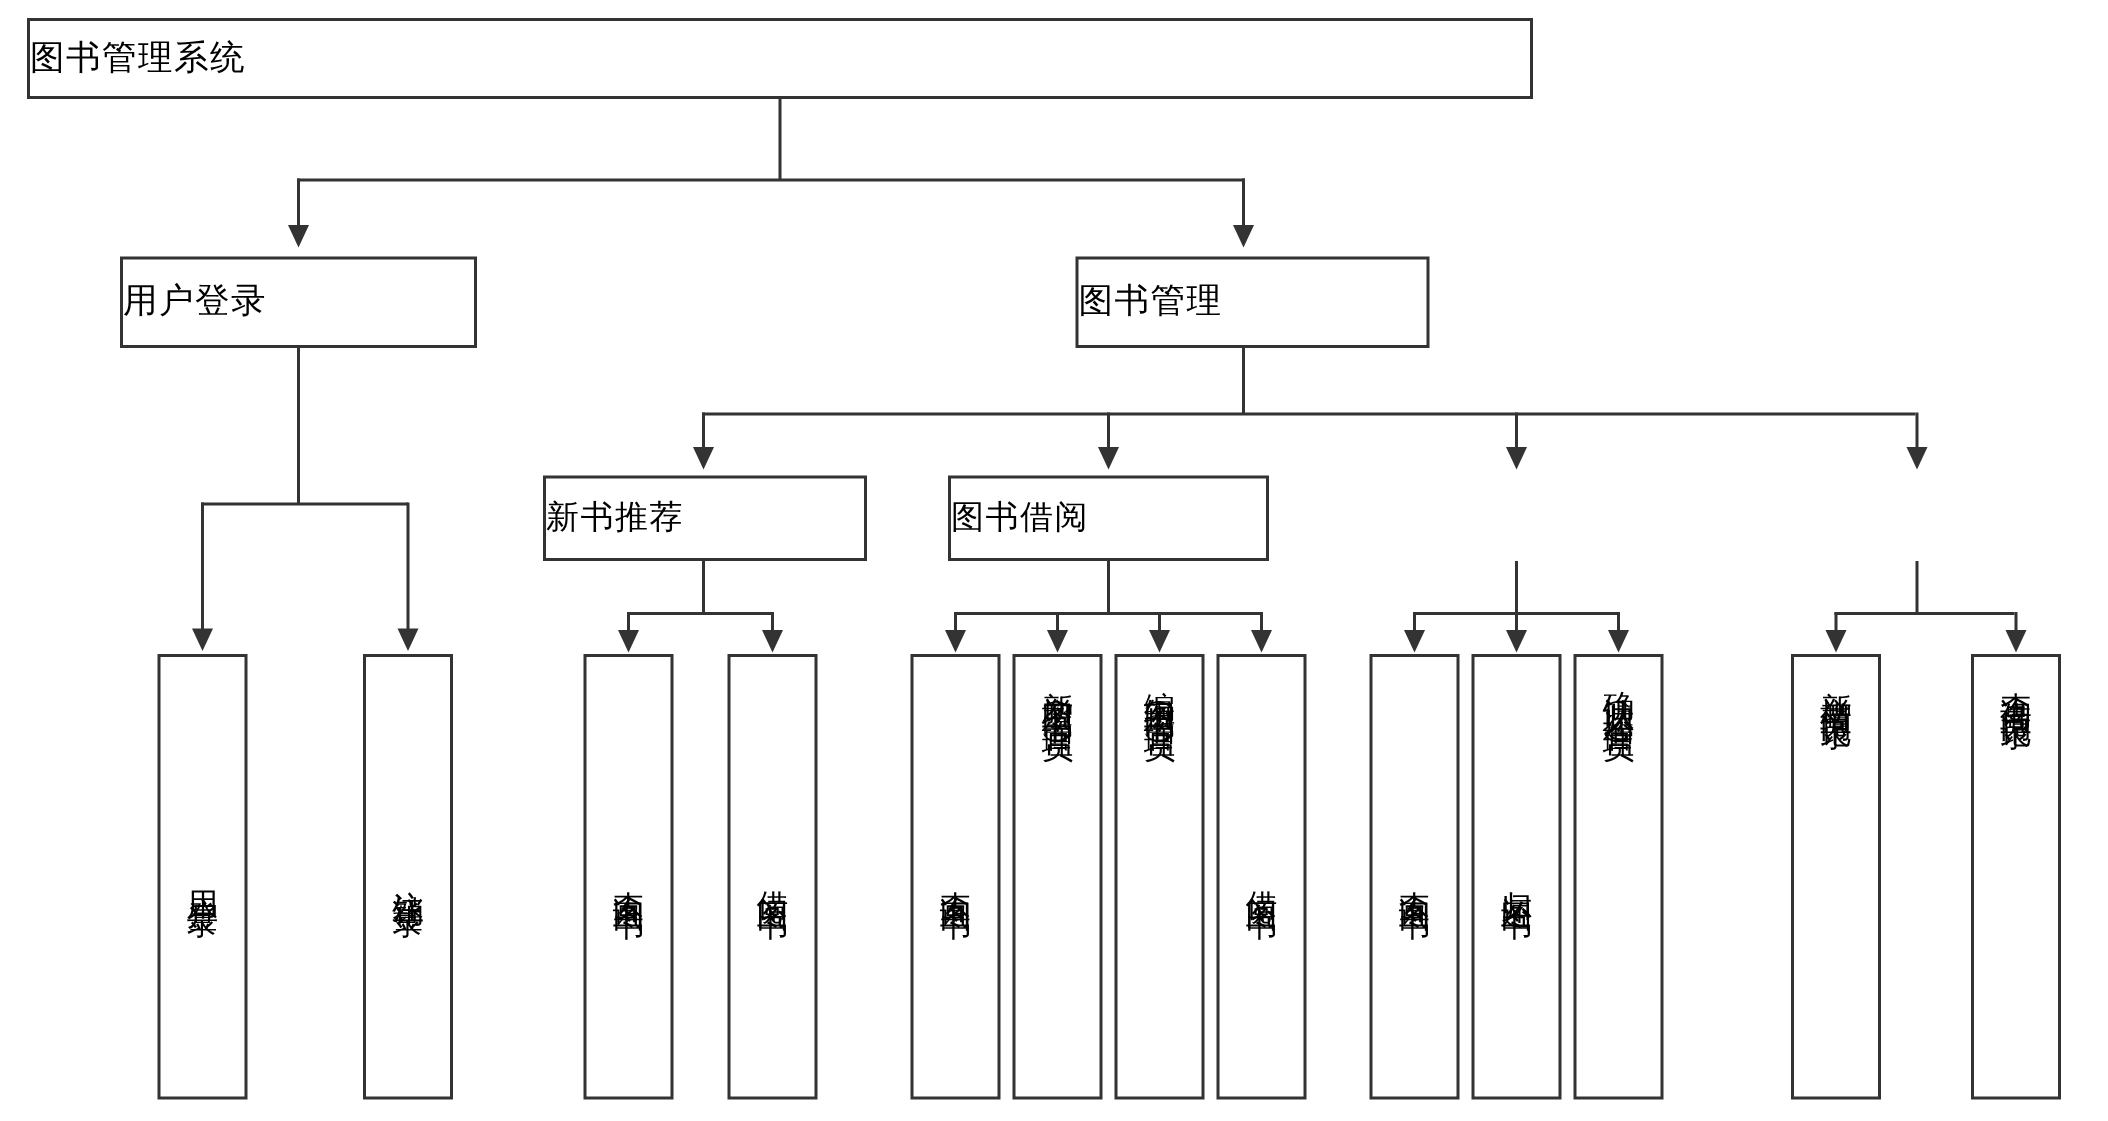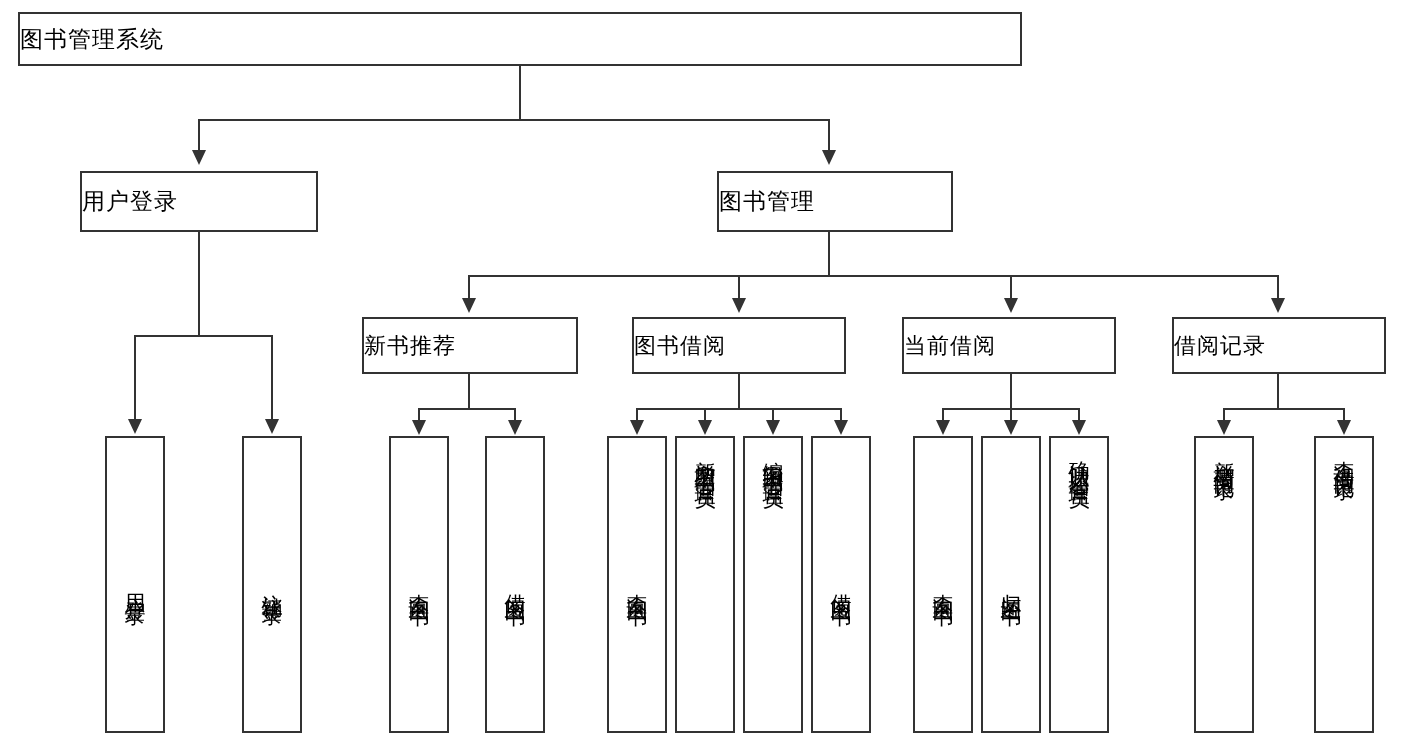--- a/index.html
+++ b/index.html
@@ -129,26 +129,20 @@
   <div class="arrow" style="left:1004px; top:298px;"></div>
   <div class="ln v" style="left:1277px; top:275px; height:25px;"></div>
   <div class="arrow" style="left:1271px; top:298px;"></div>
 
   <div class="node lvl3 horiz" style="left:362px; top:317px; width:216px; height:57px;">
     <span class="label">新书推荐</span>
   </div>
   <div class="node lvl3 horiz" style="left:632px; top:317px; width:214px; height:57px;">
     <span class="label">图书借阅</span>
   </div>
-  <div class="node lvl3 horiz" style="left:902px; top:317px; width:214px; height:57px;">
-    <span class="label">当前借阅</span>
-  </div>
-  <div class="node lvl3 horiz" style="left:1172px; top:317px; width:214px; height:57px;">
-    <span class="label">借阅记录</span>
-  </div>
 
   <div class="ln v" style="left:468px; top:374px; height:35px;"></div>
   <div class="ln h" style="left:418px; top:408px; width:98px;"></div>
   <div class="ln v" style="left:418px; top:408px; height:14px;"></div>
   <div class="arrow" style="left:412px; top:420px;"></div>
   <div class="ln v" style="left:514px; top:408px; height:14px;"></div>
   <div class="arrow" style="left:508px; top:420px;"></div>
 
   <div class="ln v" style="left:738px; top:374px; height:35px;"></div>
   <div class="ln h" style="left:636px; top:408px; width:206px;"></div>

